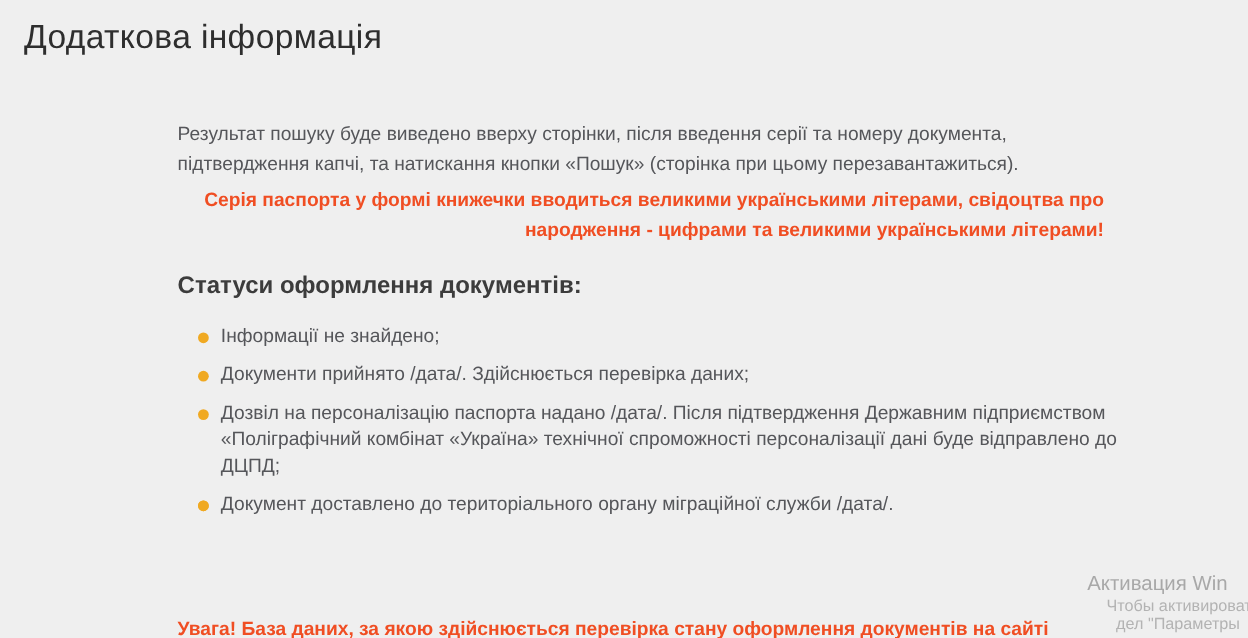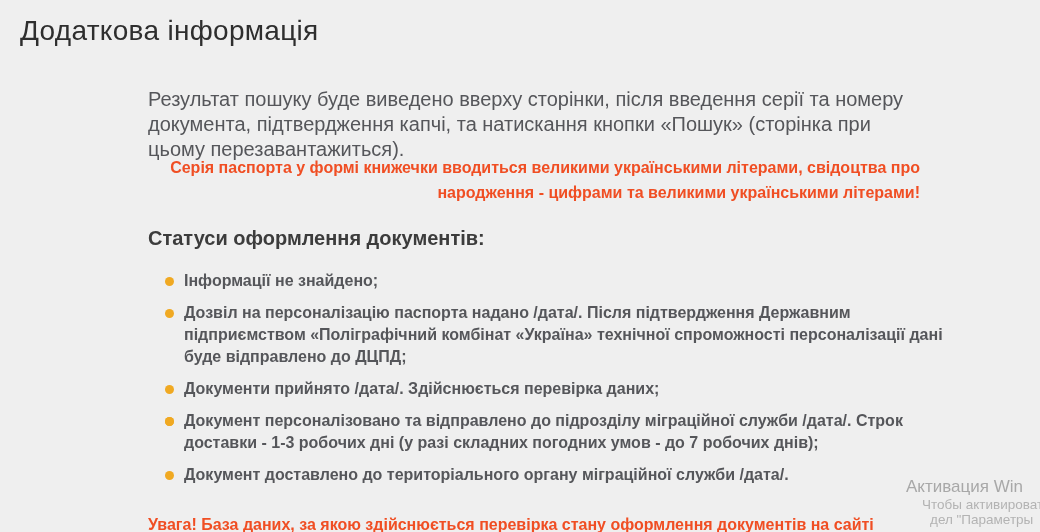--- a/index.html
+++ b/index.html
@@ -20,24 +20,24 @@
     line-height: 34px;
     font-weight: 500;
     letter-spacing: 0.3px;
     color: var(--heading-text, #2e2e2e);
     z-index: 2;
     text-align: right;
   }
   .intro-paragraph {
     position: absolute;
     left: 148px;
-    top: 87px;
+    top: 100px;
     width: 762px;
     margin: 0;
-    font-size: 20px;
+    font-size: 16px;
     line-height: 25px;
     color: var(--body-text, #55565a);
     z-index: 2;
   }
   .series-warning {
     position: absolute;
     left: 148px;
     top: 155px;
     width: 772px;
     margin: 0;
@@ -61,21 +61,20 @@
   }
   .status-list {
     position: absolute;
     left: 148px;
     top: 270px;
     width: 812px;
     margin: 0;
     padding: 0;
     list-style: none;
     z-index: 2;
-    font-weight: bold;
   }
   .status-item {
     position: relative;
     padding-left: 36px;
     margin-bottom: 10px;
     font-size: 16px;
     line-height: 22px;
     color: var(--body-text, #55565a);
   }
   .bullet-icon {
@@ -138,32 +137,28 @@
 
   <p class="statuses-heading">Статуси оформлення документів:</p>
 
   <ul class="status-list">
     <li class="status-item">
       <span class="bullet-icon"></span>
       <span>Інформації не знайдено;</span>
     </li>
     <li class="status-item">
       <span class="bullet-icon"></span>
+      <span>Документи прийнято /дата/. Здійснюється перевірка даних;</span>
+    </li>
+    <li class="status-item">
+      <span class="bullet-icon"></span>
       <span>Дозвіл на персоналізацію паспорта надано /дата/. Після підтвердження Державним підприємством «Поліграфічний комбінат «Україна» технічної спроможності персоналізації дані буде відправлено до ДЦПД;</span>
     </li>
     <li class="status-item">
       <span class="bullet-icon"></span>
-      <span>Документи прийнято /дата/. Здійснюється перевірка даних;</span>
-    </li>
-    <li class="status-item">
-      <span class="bullet-icon"></span>
-    </li>
-    <li class="status-item">
-      <span class="bullet-icon"></span>
-      <span>Документ персоналізовано та відправлено до підрозділу міграційної служби /дата/. Строк доставки - 1-3 робочих дні (у разі складних погодних умов - до 7 робочих днів);</span>
     </li>
     <li class="status-item">
       <span class="bullet-icon"></span>
       <span>Документ доставлено до територіального органу міграційної служби /дата/.</span>
     </li>
   </ul>
 
   <p class="database-warning">Увага! База даних, за якою здійснюється перевірка стану оформлення документів на сайті</p>
 
   <div class="watermark">

